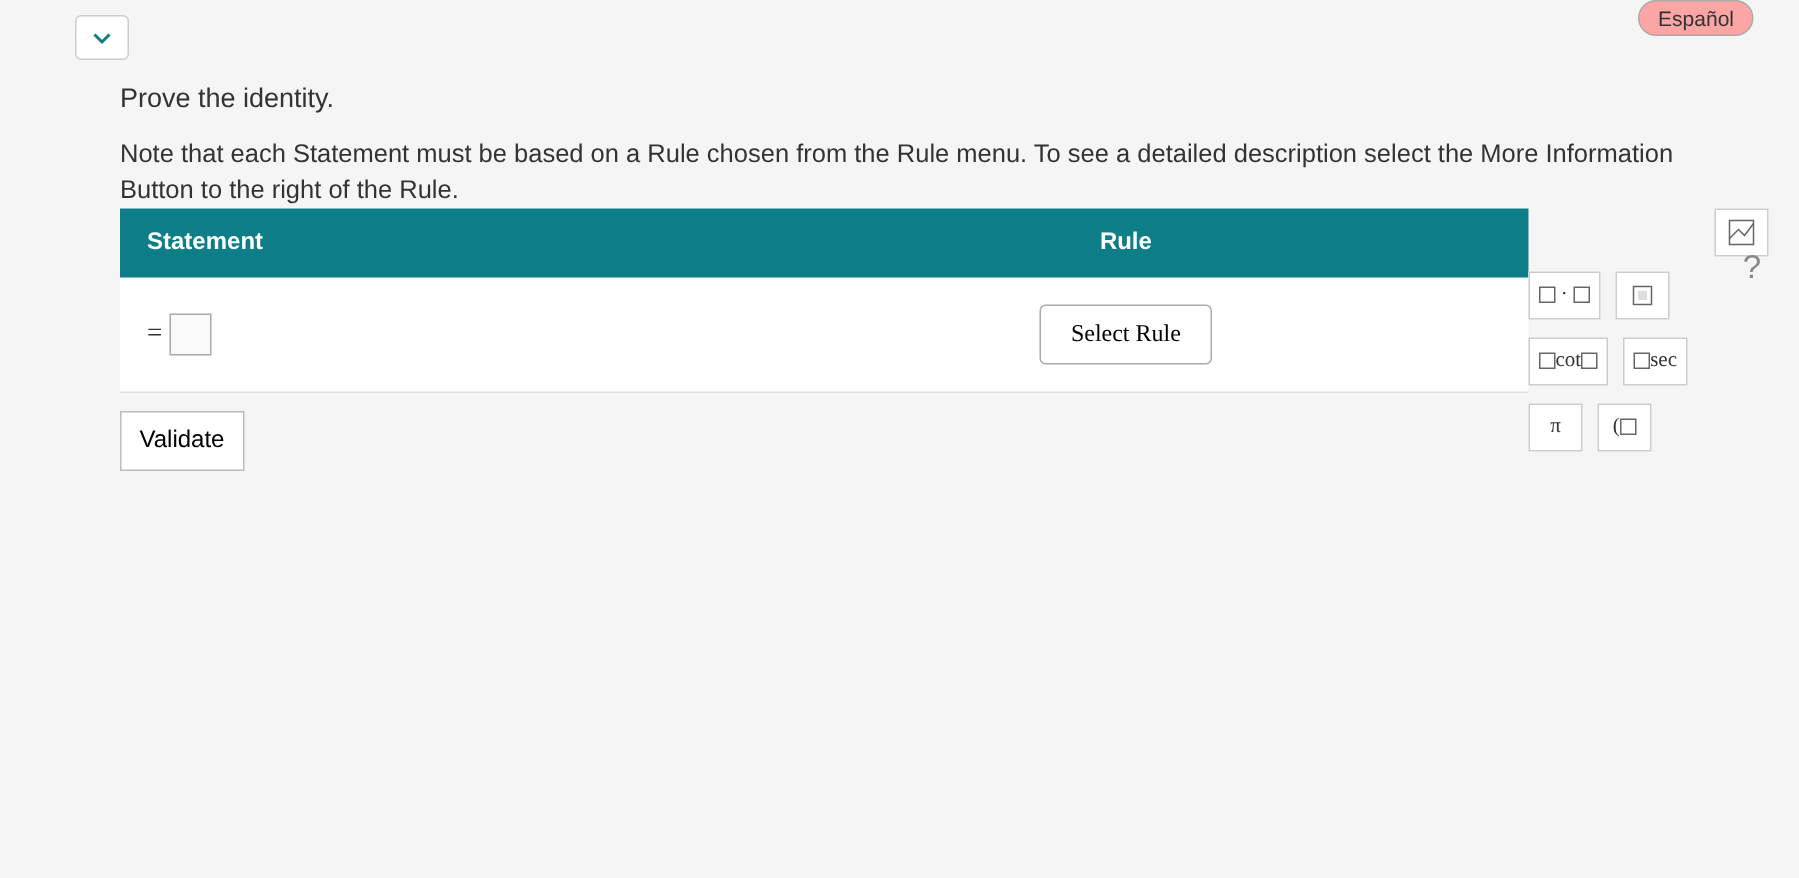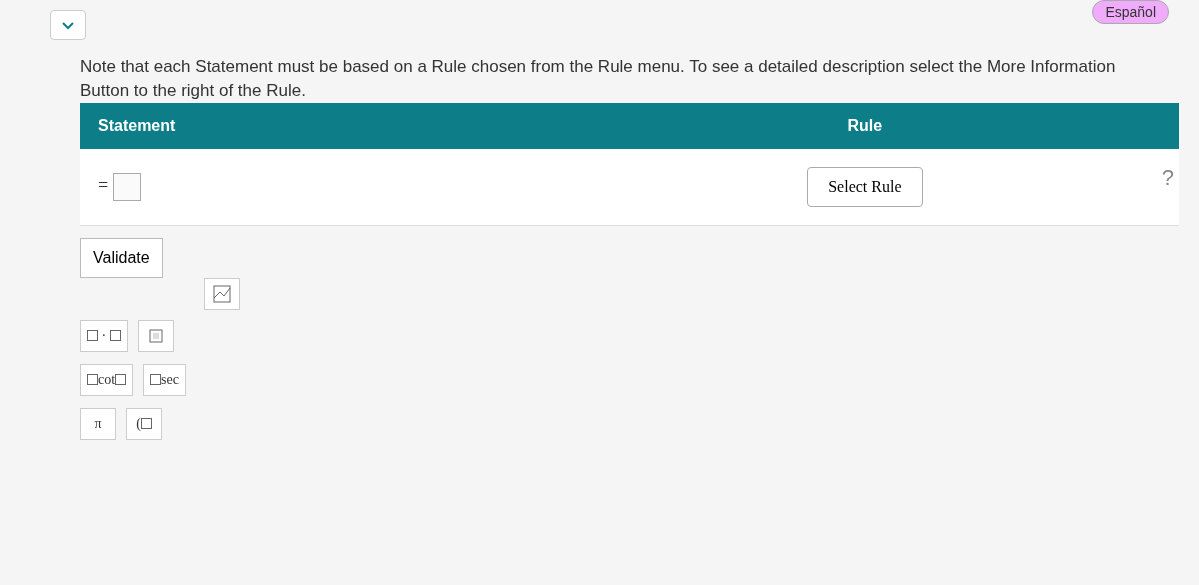--- a/index.html
+++ b/index.html
@@ -30,21 +30,21 @@
   cursor: pointer;
 }
 .espanol {
   position: absolute;
   top: 0;
   right: 30px;
   border: 1px solid #aaa;
   border-radius: 15px;
   padding: 3px 12px;
   font-size: 14px;
-  background: #f0abfc;
+  background: #fca5a5;
   cursor: pointer;
 }
 .content {
   padding-top: 55px;
   padding-left: 60px;
 }
 .prompt {
   font-size: 18px;
   margin-bottom: 15px;
 }
@@ -62,21 +62,20 @@
 .help-icon {
   position: absolute;
   right: 25px;
   top: 165px;
   font-size: 22px;
   color: #888;
   cursor: pointer;
 }
 .main-area {
   display: flex;
-  flex-direction: column;
 }
 .table-wrap {
   flex: 1;
 }
 table {
   width: 100%;
   border-collapse: collapse;
   background: #fff;
 }
 thead th {
@@ -165,20 +164,21 @@
 
 <div class="container">
   <div class="chevron-btn">
     <svg width="16" height="16" viewBox="0 0 16 16">
         <path d="M3 6l5 5 5-5" stroke="#0d7e87" stroke-width="2" fill="none"></path>
       </svg>
   </div>
   <div class="espanol">Español</div>
 
   <div class="content">
+    <div class="prompt">Prove the identity.</div>
     <div class="note">Note that each Statement must be based on a Rule chosen from the Rule menu. To see a detailed description select the More Information Button to the right of the Rule.</div>
     <div class="help-icon">?</div>
 
     <div class="main-area">
       <div class="table-wrap">
         <table>
           <thead>
             <tr>
               <th>Statement</th>
               <th>Rule</th>

